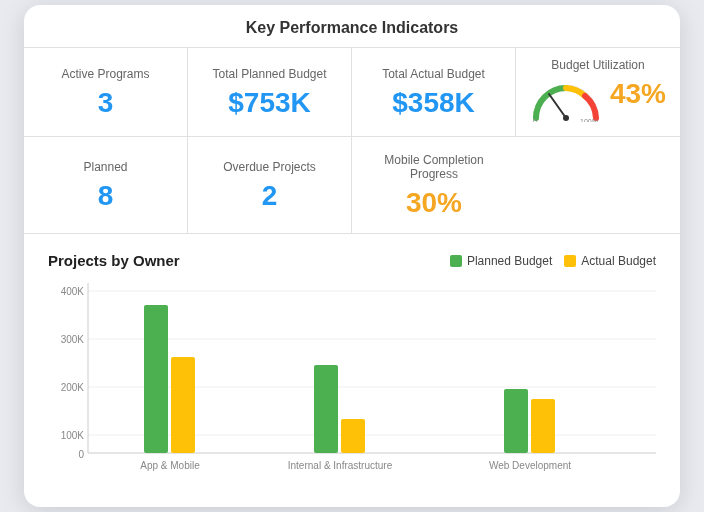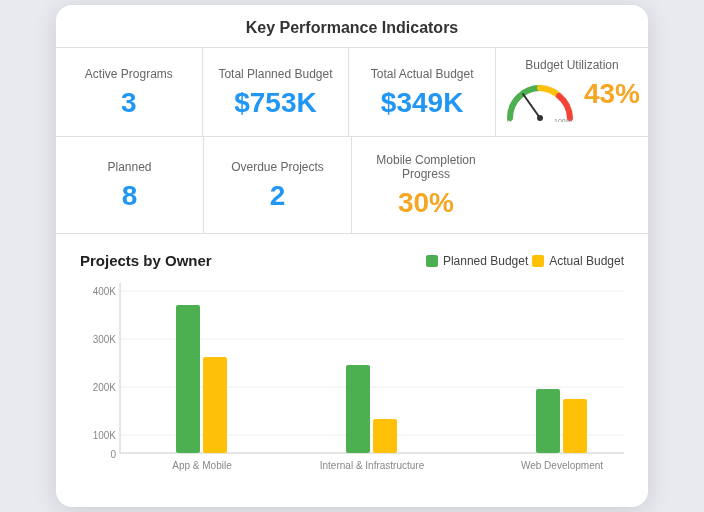--- a/index.html
+++ b/index.html
@@ -8,21 +8,21 @@
       display: flex;
       align-items: center;
       justify-content: center;
       min-height: 100vh;
       font-family: -apple-system, BlinkMacSystemFont, 'Segoe UI', Arial, sans-serif;
     }
     .card {
       background: #fff;
       border-radius: 16px;
       box-shadow: 0 4px 24px rgba(0,0,0,0.13);
-      width: 592px;
+      width: 656px;
       padding: 0 0 24px 0;
       overflow: hidden;
     }
     .card-header {
       text-align: center;
       font-size: 16px;
       font-weight: 600;
       color: #333;
       padding: 14px 0 10px 0;
       border-bottom: 1px solid #e0e0e0;
@@ -91,21 +91,21 @@
       margin-bottom: 14px;
     }
     .chart-title {
       font-size: 15px;
       font-weight: 700;
       color: #222;
     }
     .legend {
       display: flex;
       align-items: center;
-      gap: 4px;
+      gap: 12px;
       font-size: 12px;
       color: #444;
     }
     .legend-item {
       display: flex;
       align-items: center;
       gap: 5px;
     }
     .legend-dot {
       width: 12px;
@@ -129,21 +129,21 @@
       <div class="kpi-value">3</div>
     </div>
 
     <div class="kpi-cell">
       <div class="kpi-label">Total Planned Budget</div>
       <div class="kpi-value">$753K</div>
     </div>
 
     <div class="kpi-cell">
       <div class="kpi-label">Total Actual Budget</div>
-      <div class="kpi-value">$349K</div>
+      <div class="kpi-value">$358K</div>
     </div>
 
     <div class="kpi-cell gauge-container">
       <div class="gauge-label">Budget Utilization</div>
       <div class="gauge-wrapper">
         <div>
           <svg class="gauge-svg" viewBox="0 0 72 44">
 
             <path d="M 6 40 A 30 30 0 0 1 66 40" fill="none" stroke="#e0e0e0" stroke-width="6" stroke-linecap="round"></path>
 

